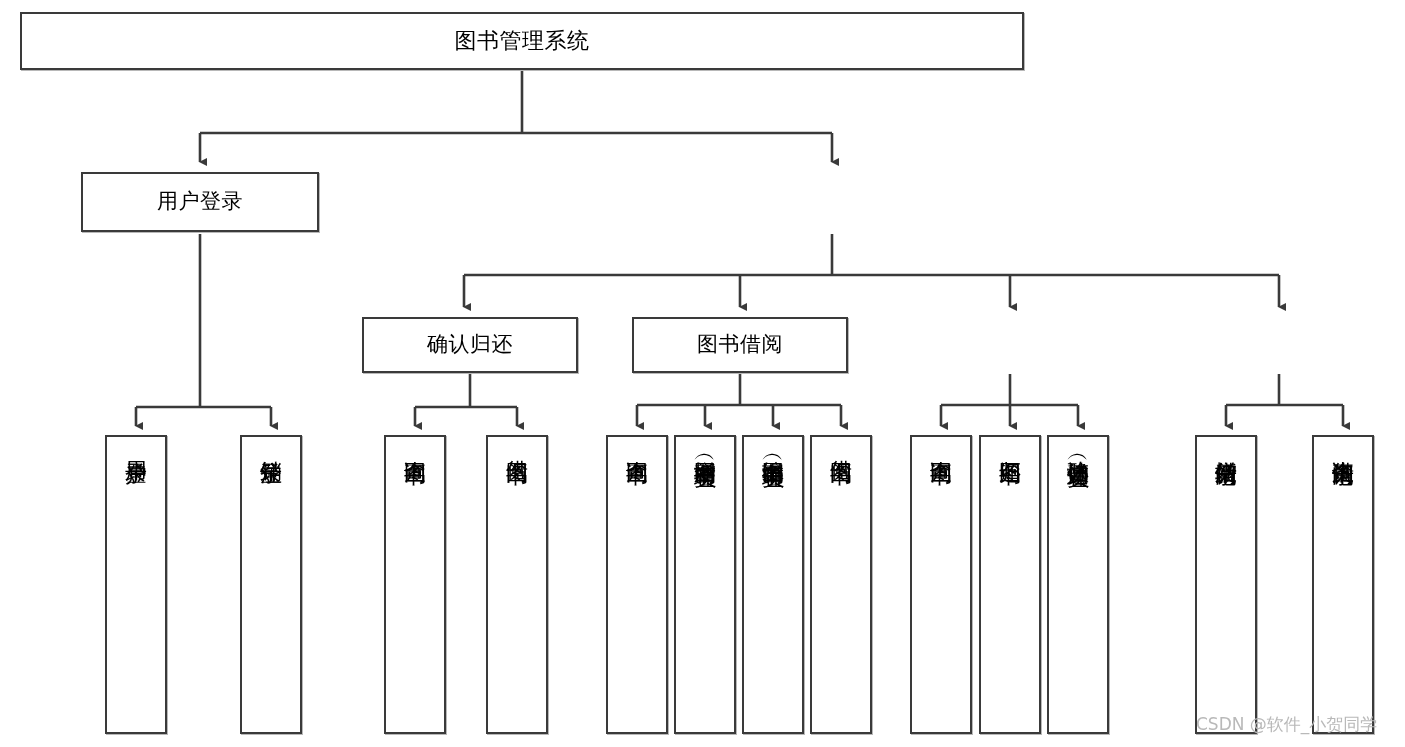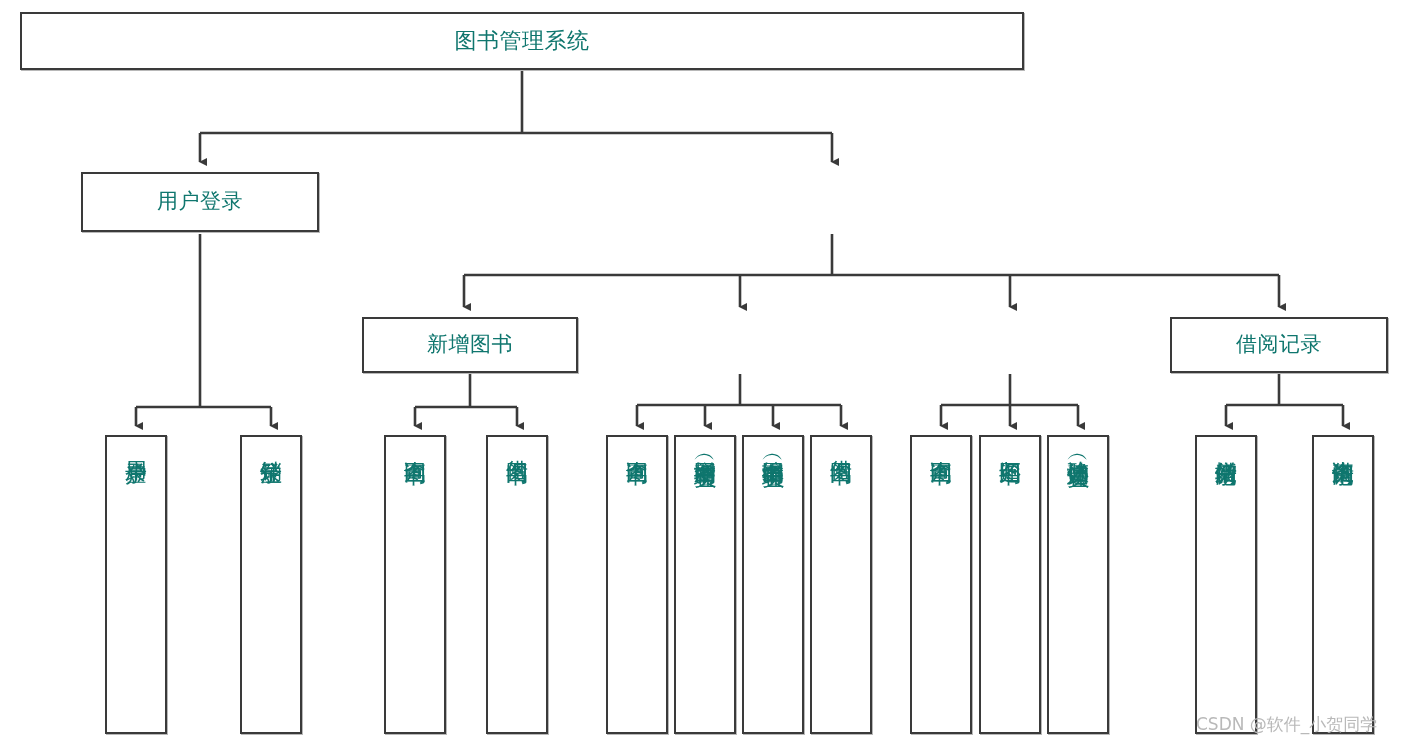--- a/index.html
+++ b/index.html
@@ -33,21 +33,21 @@
     background: #ffffff;
     border: 2px solid #3a3a3a;
     display: flex;
     align-items: center;
     justify-content: center;
     box-shadow: 1px 1px 0 rgba(0,0,0,0.28);
   }
   .node-label {
     display: block;
     text-align: center;
-    color: #0f766e;
+    color: #000000;
     letter-spacing: 0.5px;
   }
   
   .node.horiz .node-label {
     font-size: 21px;
     line-height: 1.2;
     white-space: nowrap;
   }
   .node.root .node-label {
     font-size: 22px;
@@ -137,28 +137,28 @@
   <div class="node horiz root" style="left:20px; top:12px; width:1004px; height:58px;">
     <span class="node-label">图书管理系统</span>
   </div>
 
   <div class="node horiz" style="left:81px; top:172px; width:238px; height:60px;">
     <span class="node-label">用户登录</span>
   </div>
 
 
   <div class="node horiz" style="left:362px; top:317px; width:216px; height:56px;">
-    <span class="node-label">新增图书</span>
-  </div>
-
-
-
-  <div class="node horiz" style="left:1170px; top:317px; width:218px; height:56px;">
-    <span class="node-label">借阅记录</span>
-  </div>
+    <span class="node-label">确认归还</span>
+  </div>
+
+  <div class="node horiz" style="left:632px; top:317px; width:216px; height:56px;">
+    <span class="node-label">图书借阅</span>
+  </div>
+
+
 
   <div class="node vert" style="left:105px; top:435px; width:62px; height:299px;">
     <span class="node-label">用户登录</span>
   </div>
 
   <div class="node vert" style="left:240px; top:435px; width:62px; height:299px;">
     <span class="node-label">注销登录</span>
   </div>
 
   <div class="node vert" style="left:384px; top:435px; width:62px; height:299px;">

